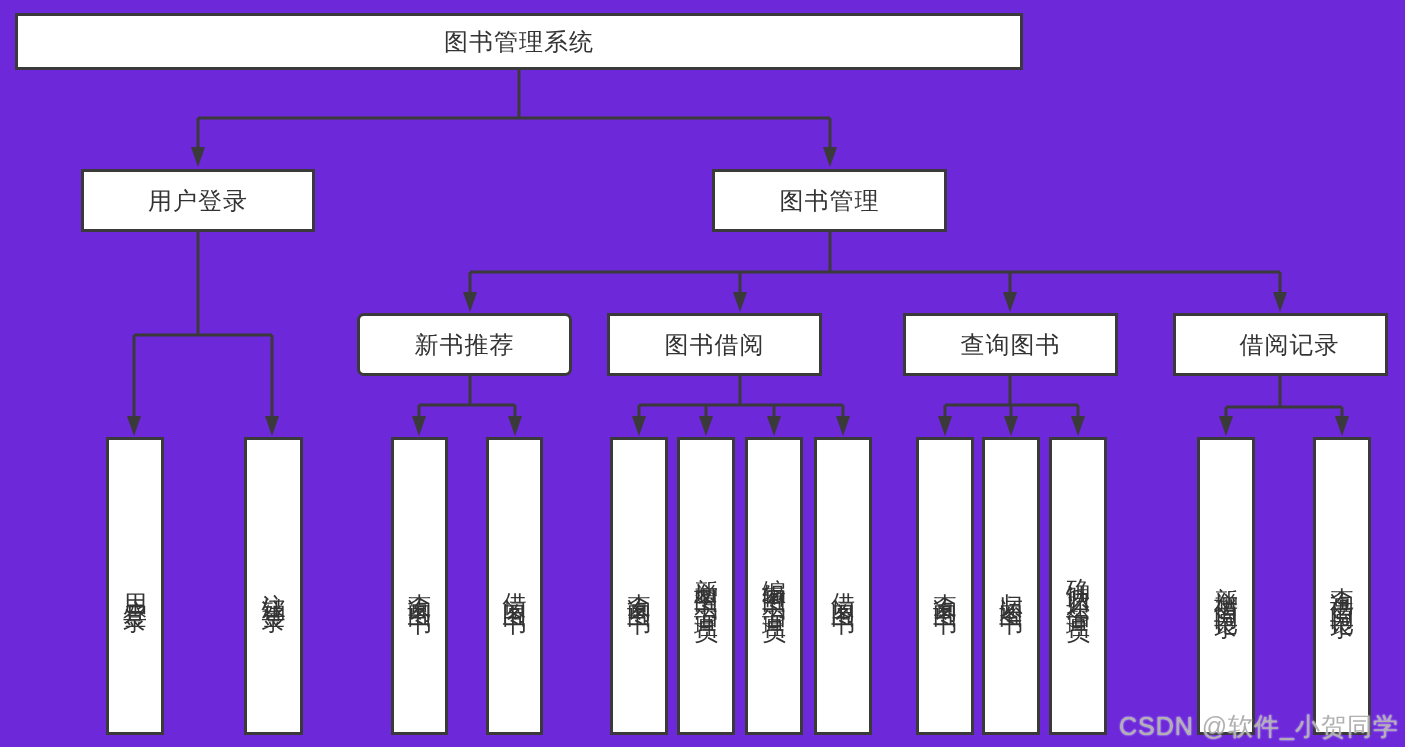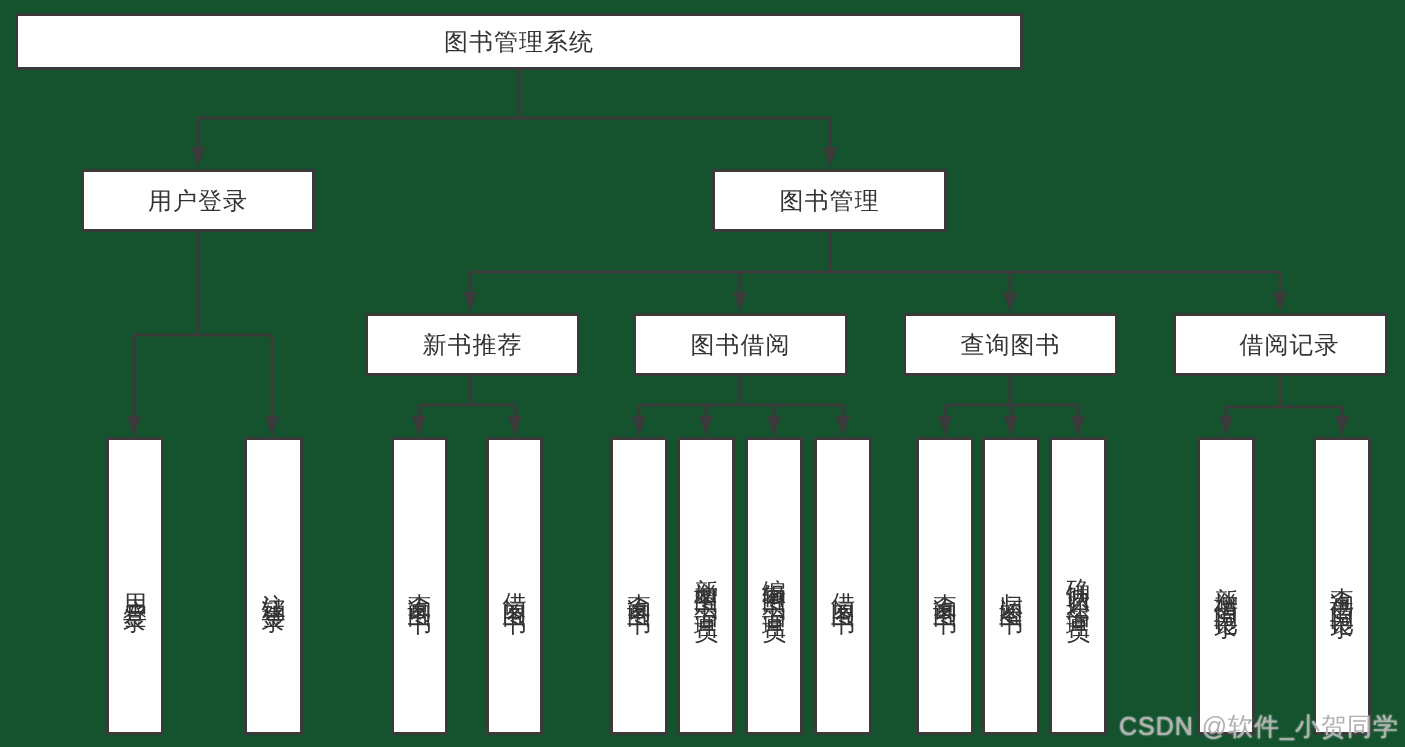--- a/index.html
+++ b/index.html
@@ -1,19 +1,19 @@
 <!DOCTYPE html>
 <html><head>
 <meta charset="utf-8">
 <style>
   html,body{margin:0;padding:0;background:#ffffff;}
   .stage{
     position:relative;
     width:1405px;height:747px;
-    background:#14532d;
+    background:#6d28d9;
     font-family:"Liberation Sans",sans-serif;
     color:#333333;
     overflow:hidden;
   }
   .connectors{position:absolute;left:0;top:0;width:1405px;height:747px;}
   .node{
     position:absolute;
     box-sizing:border-box;
     background:#ffffff;
     border:3px solid #3a3a3a;
@@ -89,24 +89,24 @@
     <span class="label">图书管理系统</span>
   </div>
 
   <div class="node hbox" style="left:81px;top:169px;width:234px;height:63px;">
     <span class="label">用户登录</span>
   </div>
   <div class="node hbox" style="left:712px;top:169px;width:235px;height:63px;">
     <span class="label">图书管理</span>
   </div>
 
-  <div class="node hbox" style="left:365px;top:313px;width:215px;height:63px;">
+  <div class="node hbox" style="left:357px;top:313px;width:215px;height:63px;border-radius:7px;">
     <span class="label">新书推荐</span>
   </div>
-  <div class="node hbox" style="left:633px;top:313px;width:215px;height:63px;text-align:center;">
+  <div class="node hbox" style="left:607px;top:313px;width:215px;height:63px;text-align:center;">
     <span class="label">图书借阅</span>
   </div>
   <div class="node hbox" style="left:903px;top:313px;width:215px;height:63px;">
     <span class="label">查询图书</span>
   </div>
   <div class="node hbox" style="left:1173px;top:313px;width:215px;height:63px;padding-left:18px;">
     <span class="label">借阅记录</span>
   </div>
 
   <div class="node vbox" style="left:106px;top:437px;width:58px;height:298px;">

